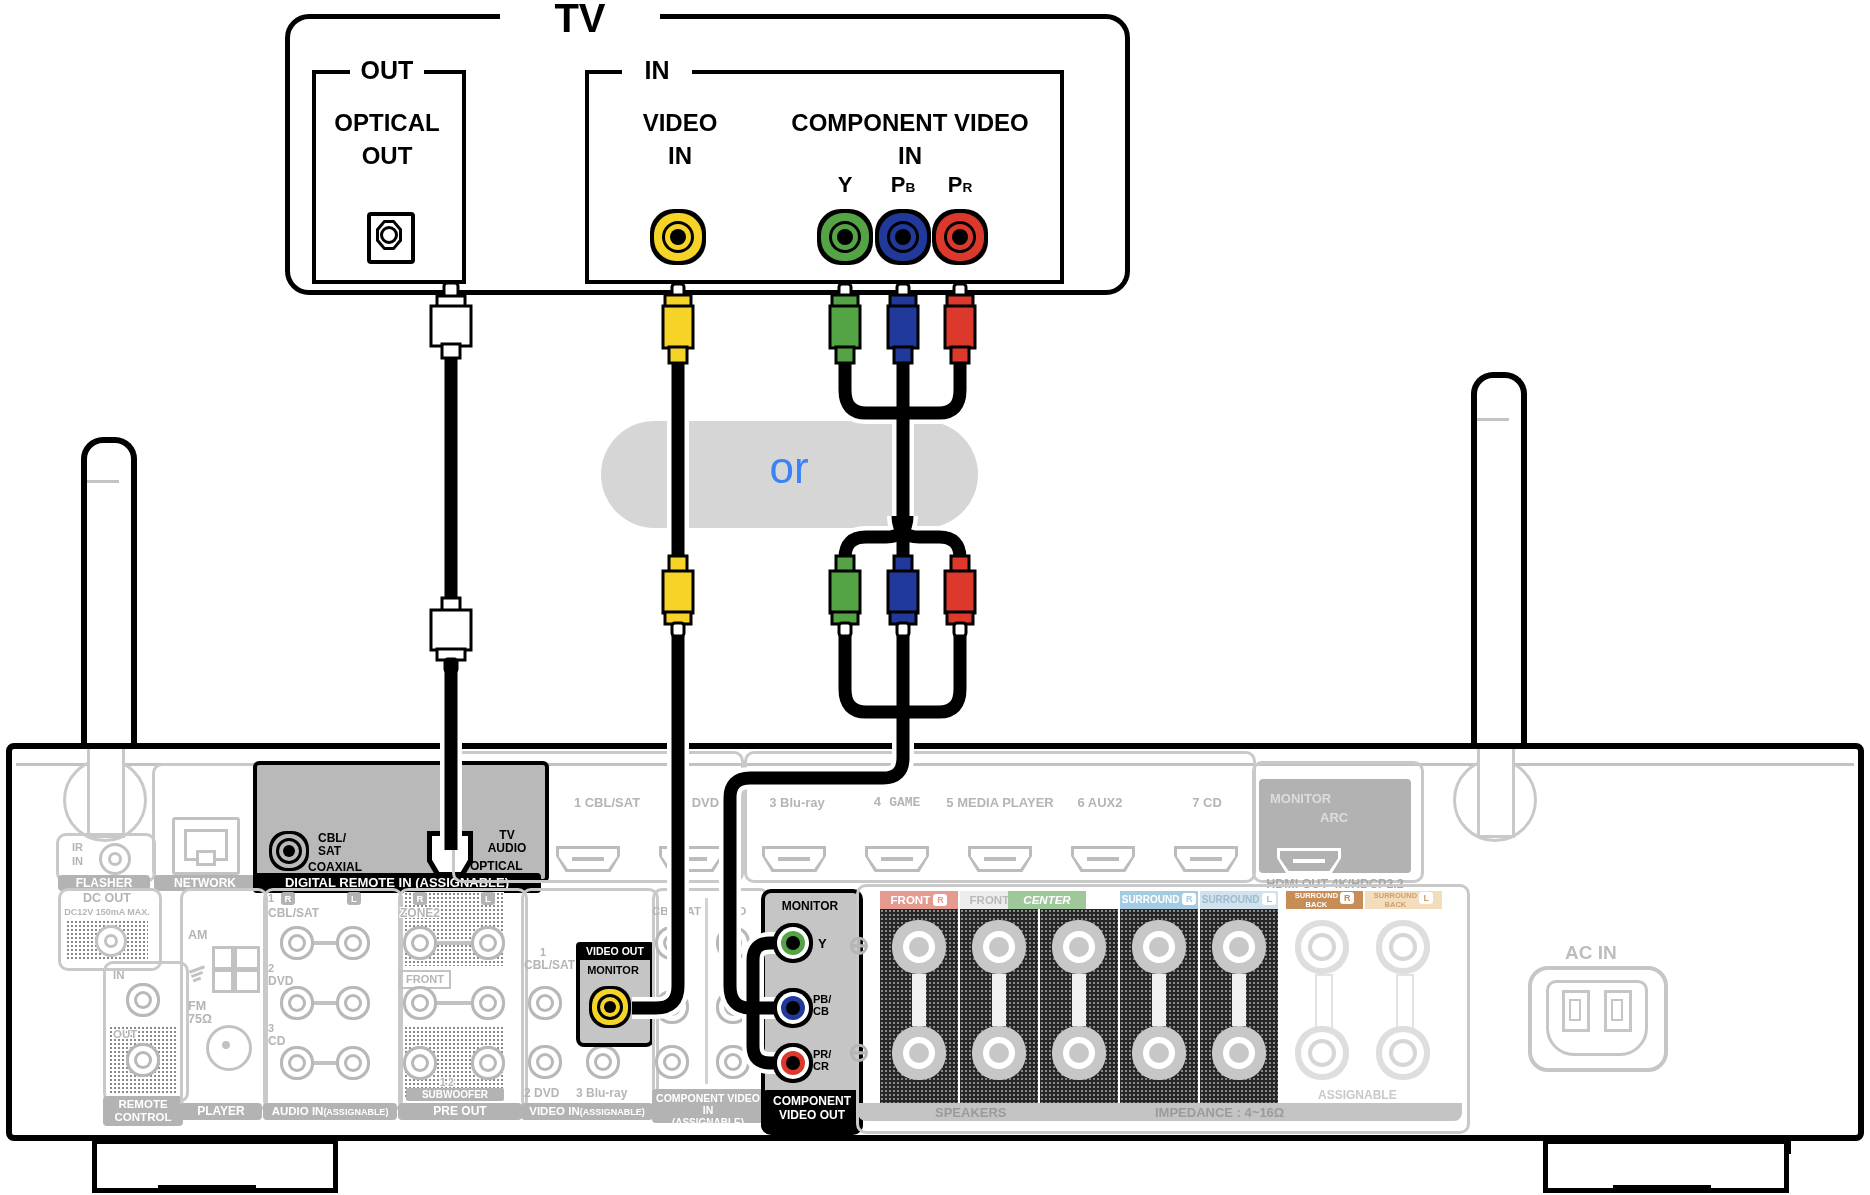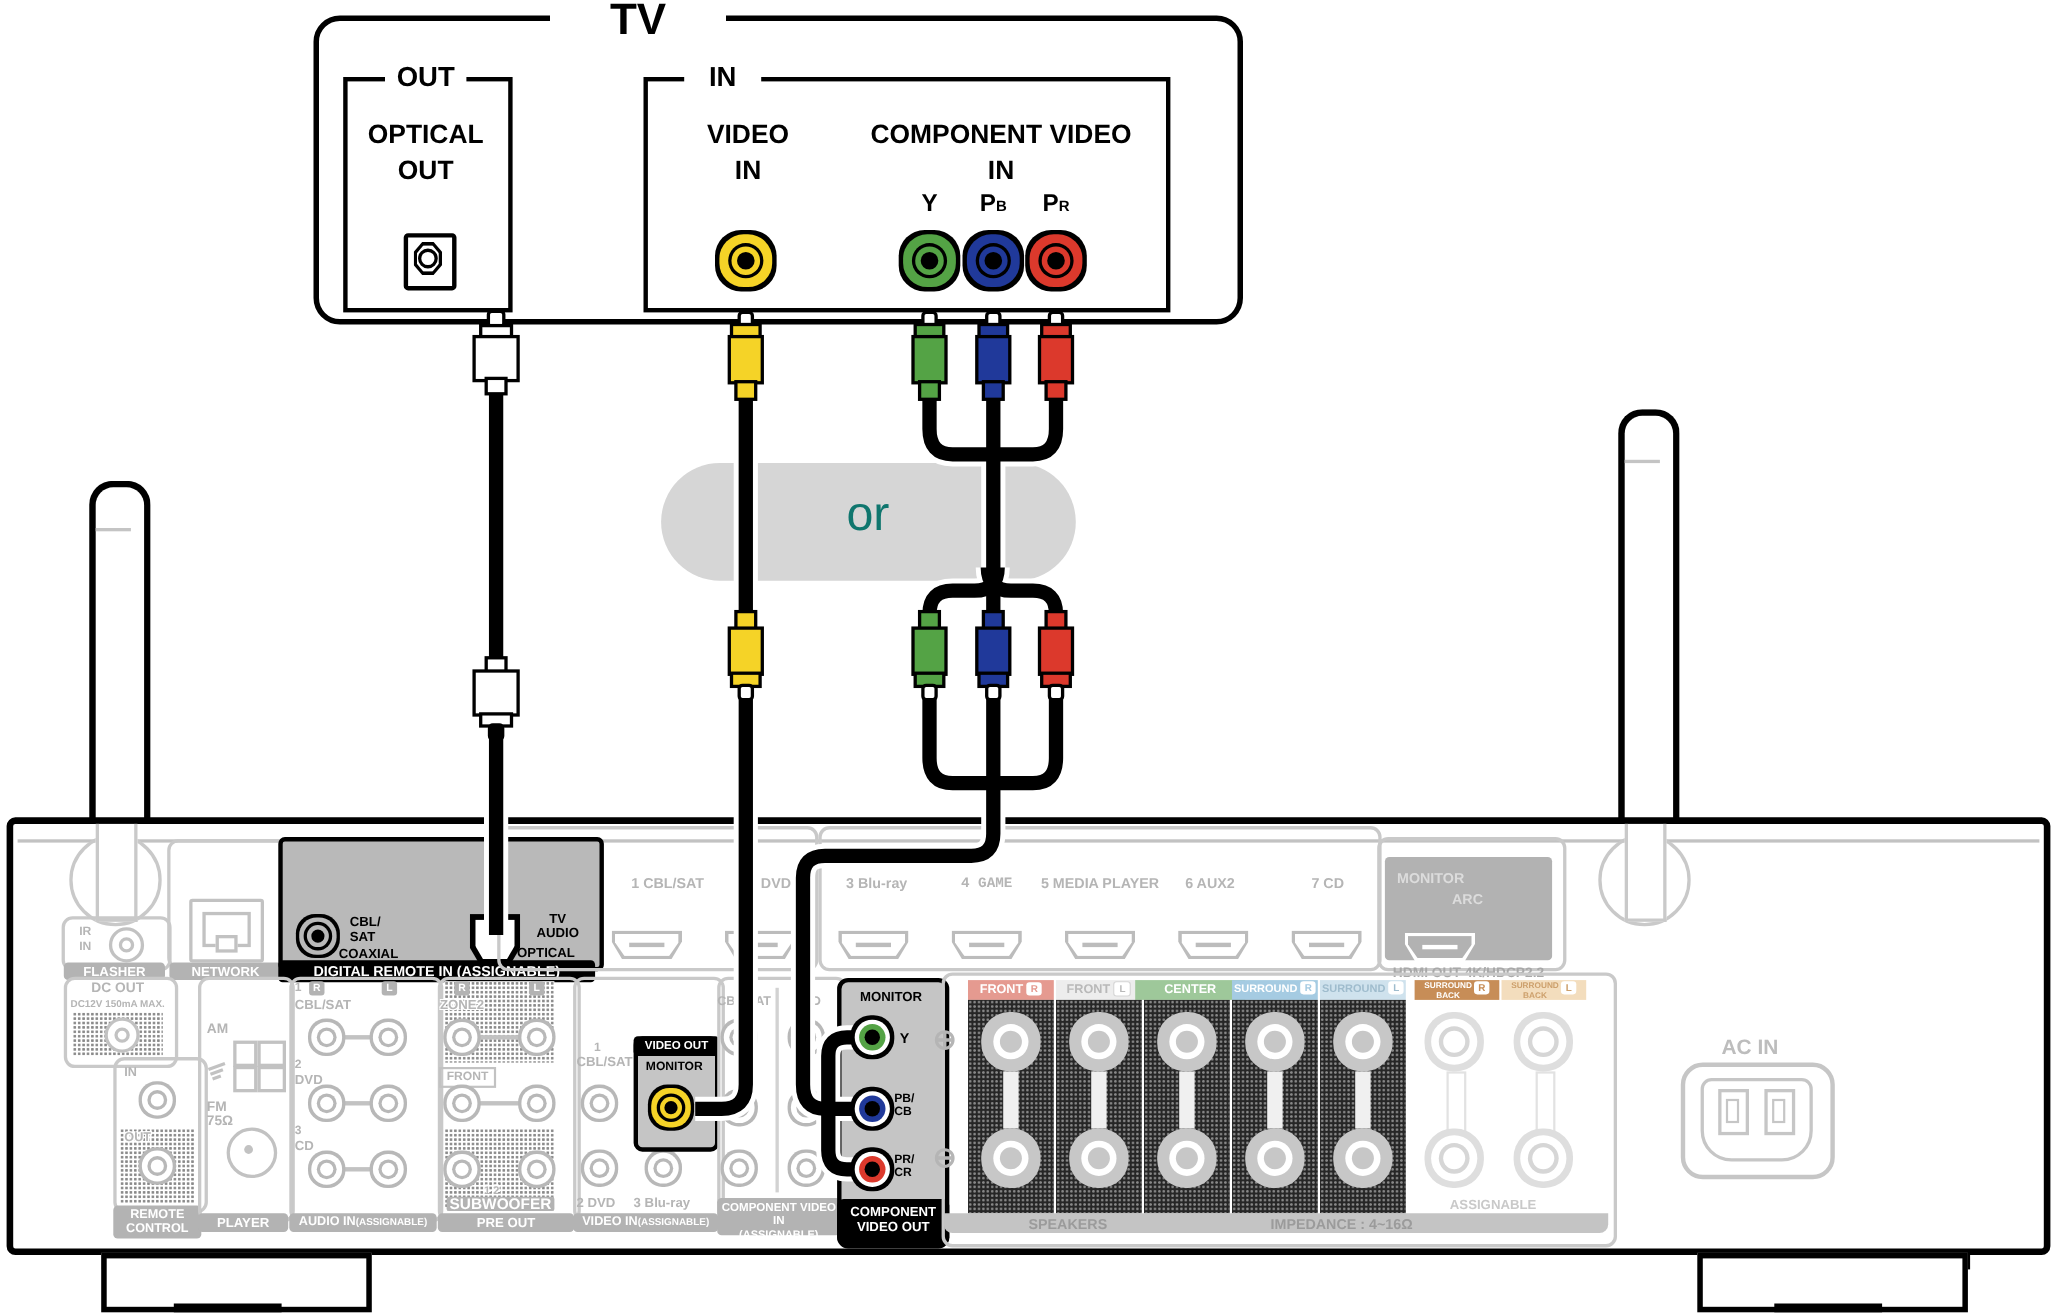--- a/index.html
+++ b/index.html
@@ -145,21 +145,21 @@
     <div class="grca" style="left:414px;top:937px;"></div>
     <div class="grca" style="left:482px;top:937px;"></div>
     <div class="abs b g ctr" style="left:399px;top:970px;width:48px;height:15px;border:2px solid #c2c2c2;font-size:11px;line-height:15px;">FRONT</div>
     <div class="abs" style="left:434px;top:1001px;width:40px;height:4px;background:#c2c2c2;"></div>
     <div class="grca" style="left:414px;top:997px;"></div>
     <div class="grca" style="left:482px;top:997px;"></div>
     <div class="abs dots-lt" style="left:404px;top:1026px;width:100px;height:72px;"></div>
     <div class="grca" style="left:414px;top:1057px;"></div>
     <div class="grca" style="left:482px;top:1057px;"></div>
     <div class="abs b g wsh" style="left:440px;top:1077px;font-size:10px;z-index:2;">1 2</div>
-    <div class="bar" style="left:406px;top:1088px;width:98px;height:13px;font-size:14px;line-height:13px;border-radius:2px;">SUBWOOFER</div>
+    <div class="bar" style="left:406px;top:1088px;width:98px;height:13px;font-size:10px;line-height:13px;border-radius:2px;">SUBWOOFER</div>
     <div class="bar" style="left:398px;top:1103px;width:124px;height:17px;font-size:12px;line-height:17px;">PRE OUT</div>
 
     <div class="obox" style="left:521px;top:888px;width:132px;height:217px;"></div>
     <div class="abs b g" style="left:540px;top:946px;font-size:11px;">1</div>
     <div class="abs b g" style="left:524px;top:958px;font-size:12px;">CBL/SAT</div>
     <div class="grca" style="left:539px;top:997px;"></div>
     <div class="grca" style="left:539px;top:1056px;"></div>
     <div class="grca" style="left:597px;top:1056px;"></div>
     <div class="abs b g" style="left:524px;top:1086px;font-size:12px;">2 DVD</div>
     <div class="abs b g" style="left:576px;top:1086px;font-size:12px;">3 Blu-ray</div>
@@ -237,21 +237,21 @@
         <b style="background:#fff;"></b>
       </div>
     <div class="abs b ctr" style="left:1252px;top:877px;width:166px;font-size:12.5px;color:#a8a8a8;">HDMI OUT 4K/HDCP2.2</div>
 
     <div class="obox" style="left:856px;top:884px;width:608px;height:244px;"></div>
     <div class="abs b g" style="left:848px;top:930px;font-size:26px;">⊕</div>
     <div class="abs b g" style="left:848px;top:1037px;font-size:26px;">⊖</div>
 
     <div class="sph" style="left:880px;width:78px;background:#e59a90;"><span>FRONT</span> <span class="bdg" style="color:#e59a90;">R</span></div>
     <div class="sph" style="left:960px;width:78px;background:#ededed;color:#b9b9b9;"><span>FRONT</span> <span class="bdg" style="color:#b9b9b9;border:1px solid #d5d5d5;">L</span></div>
-    <div class="sph" style="left:1032px;width:100px;background:#9ec89a;"><span>CENTER</span></div>
+    <div class="sph" style="left:1008px;width:78px;background:#9ec89a;font-style:italic;"><span>CENTER</span></div>
     <div class="sph" style="left:1120px;width:78px;background:#a5cbe2;font-size:10px;"><span>SURROUND</span> <span class="bdg" style="color:#a5cbe2;">R</span></div>
     <div class="sph" style="left:1200px;width:78px;background:#cfe2ed;color:#9fbccd;font-size:10px;"><span>SURROUND</span> <span class="bdg" style="color:#9fbccd;">L</span></div>
     <div class="sph" style="left:1286px;width:77px;background:#c78d57;font-size:7.5px;line-height:9px;padding-top:0;"><span style="display:inline-block;vertical-align:middle;"><span>SURROUND</span><br><span>BACK</span></span> <span class="bdg" style="color:#c78d57;">R</span></div>
     <div class="sph" style="left:1365px;width:77px;background:#f3ddbd;color:#cda06c;font-size:7.5px;line-height:9px;"><span style="display:inline-block;vertical-align:middle;"><span>SURROUND</span><br><span>BACK</span></span> <span class="bdg" style="color:#cda06c;">L</span></div>
 
     <div class="abs dots-dark" style="left:880px;top:909px;width:78px;height:194px;"></div>
     <div class="abs dots-dark" style="left:960px;top:909px;width:78px;height:194px;"></div>
     <div class="abs dots-dark" style="left:1040px;top:909px;width:78px;height:194px;"></div>
     <div class="abs dots-dark" style="left:1120px;top:909px;width:78px;height:194px;"></div>
     <div class="abs dots-dark" style="left:1200px;top:909px;width:78px;height:194px;"></div>
@@ -313,21 +313,21 @@
   <div class="abs b ctr" style="left:820px;top:172px;width:50px;font-size:22px;z-index:12;">Y</div>
   <div class="abs b ctr" style="left:878px;top:172px;width:50px;font-size:22px;z-index:12;"><span>P</span><span class="sub">B</span></div>
   <div class="abs b ctr" style="left:935px;top:172px;width:50px;font-size:22px;z-index:12;"><span>P</span><span class="sub">R</span></div>
 
   <div class="tjack" style="left:670px;top:229px;box-shadow:0 0 0 5px #f5d327,0 0 0 8px #000,0 0 0 16px #f5d327,0 0 0 20px #000;z-index:12;"></div>
   <div class="tjack" style="left:837px;top:229px;box-shadow:0 0 0 5px #54a345,0 0 0 8px #000,0 0 0 16px #54a345,0 0 0 20px #000;z-index:12;"></div>
   <div class="tjack" style="left:895px;top:229px;box-shadow:0 0 0 5px #20399a,0 0 0 8px #000,0 0 0 16px #20399a,0 0 0 20px #000;z-index:12;"></div>
   <div class="tjack" style="left:952px;top:229px;box-shadow:0 0 0 5px #dc392c,0 0 0 8px #000,0 0 0 16px #dc392c,0 0 0 20px #000;z-index:12;"></div>
 
   <div class="abs" style="left:601px;top:421px;width:377px;height:107px;background:#d6d6d6;border-radius:54px;z-index:20;"></div>
-  <div class="abs ctr" style="left:701px;top:443px;width:176px;font-size:44px;color:#0f766e;z-index:21;">or</div>
+  <div class="abs ctr" style="left:701px;top:443px;width:176px;font-size:44px;color:#3b82f6;z-index:21;">or</div>
 
   <svg width="1870" height="1195">
 
     <g fill="none" stroke="#fff" stroke-width="22" stroke-linejoin="round">
       <path d="M451,296 V850"></path>
       <path d="M678,296 V986 Q678,1008 656,1008 H632"></path>
       <path d="M845,296 V390 Q845,413 866,413 H907 M907,516 Q907,537 886,537 H866 Q845,537 845,558 V640 M845,640 V689 Q845,712 866,712 H907 M753,1010 V960 Q753,943 770,943 H780"></path>
       <path d="M960,296 V390 Q960,413 939,413 H898 M898,516 Q898,537 919,537 H939 Q960,537 960,558 V640 M960,640 V689 Q960,712 939,712 H898 M753,1006 V1046 Q753,1063 770,1063 H780"></path>
       <path d="M903,296 V758 Q903,778 883,778 H750 Q730,778 730,798 V986 Q730,1008 750,1008 H776"></path>
     </g>

